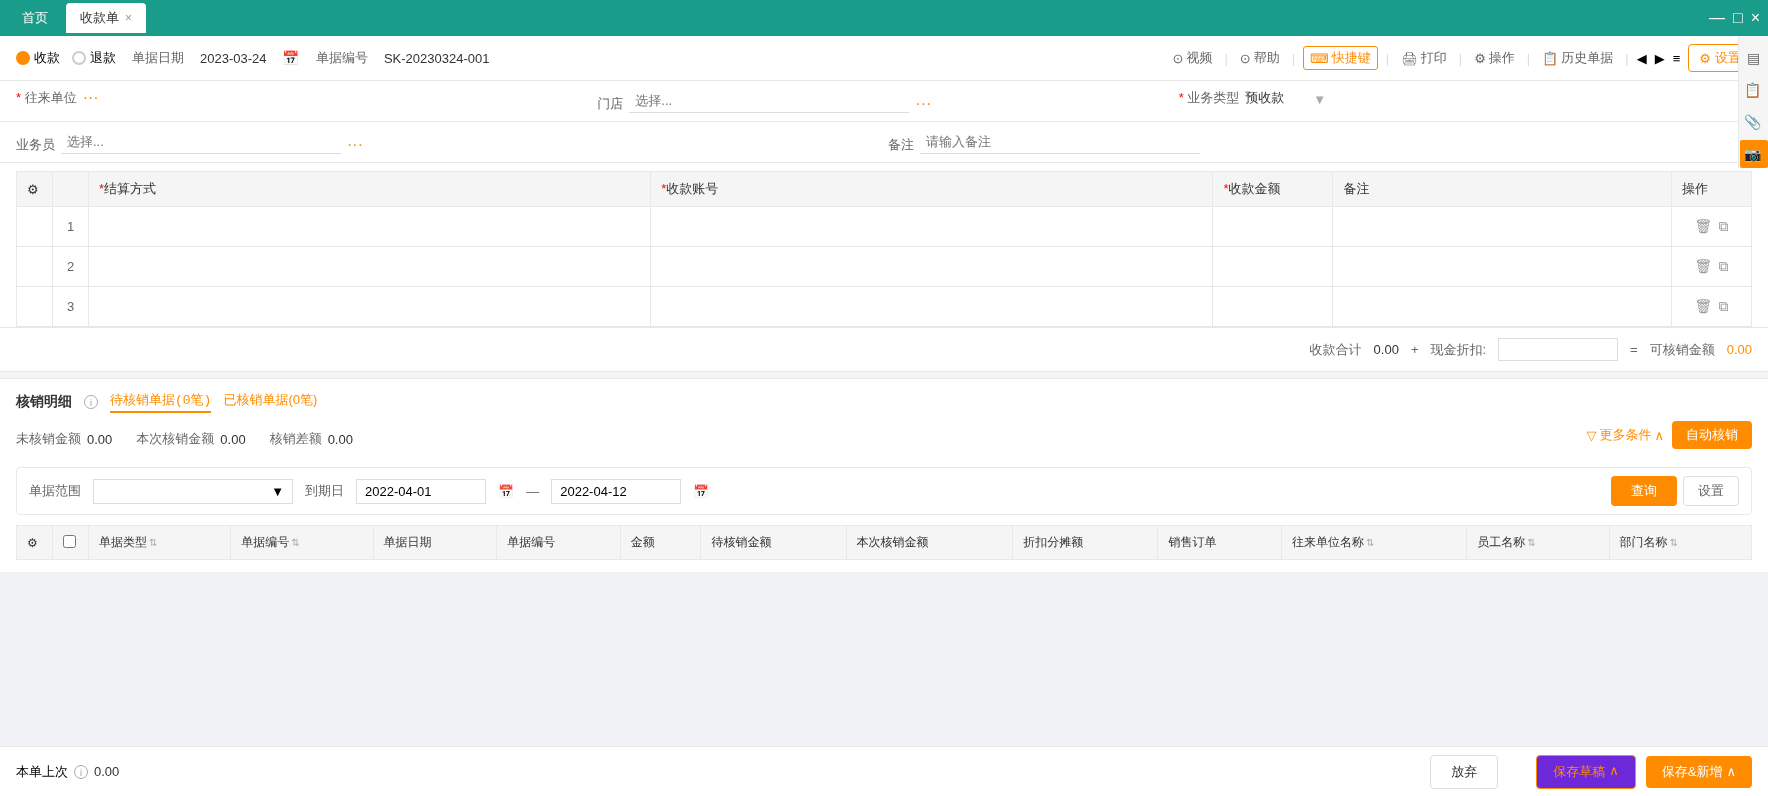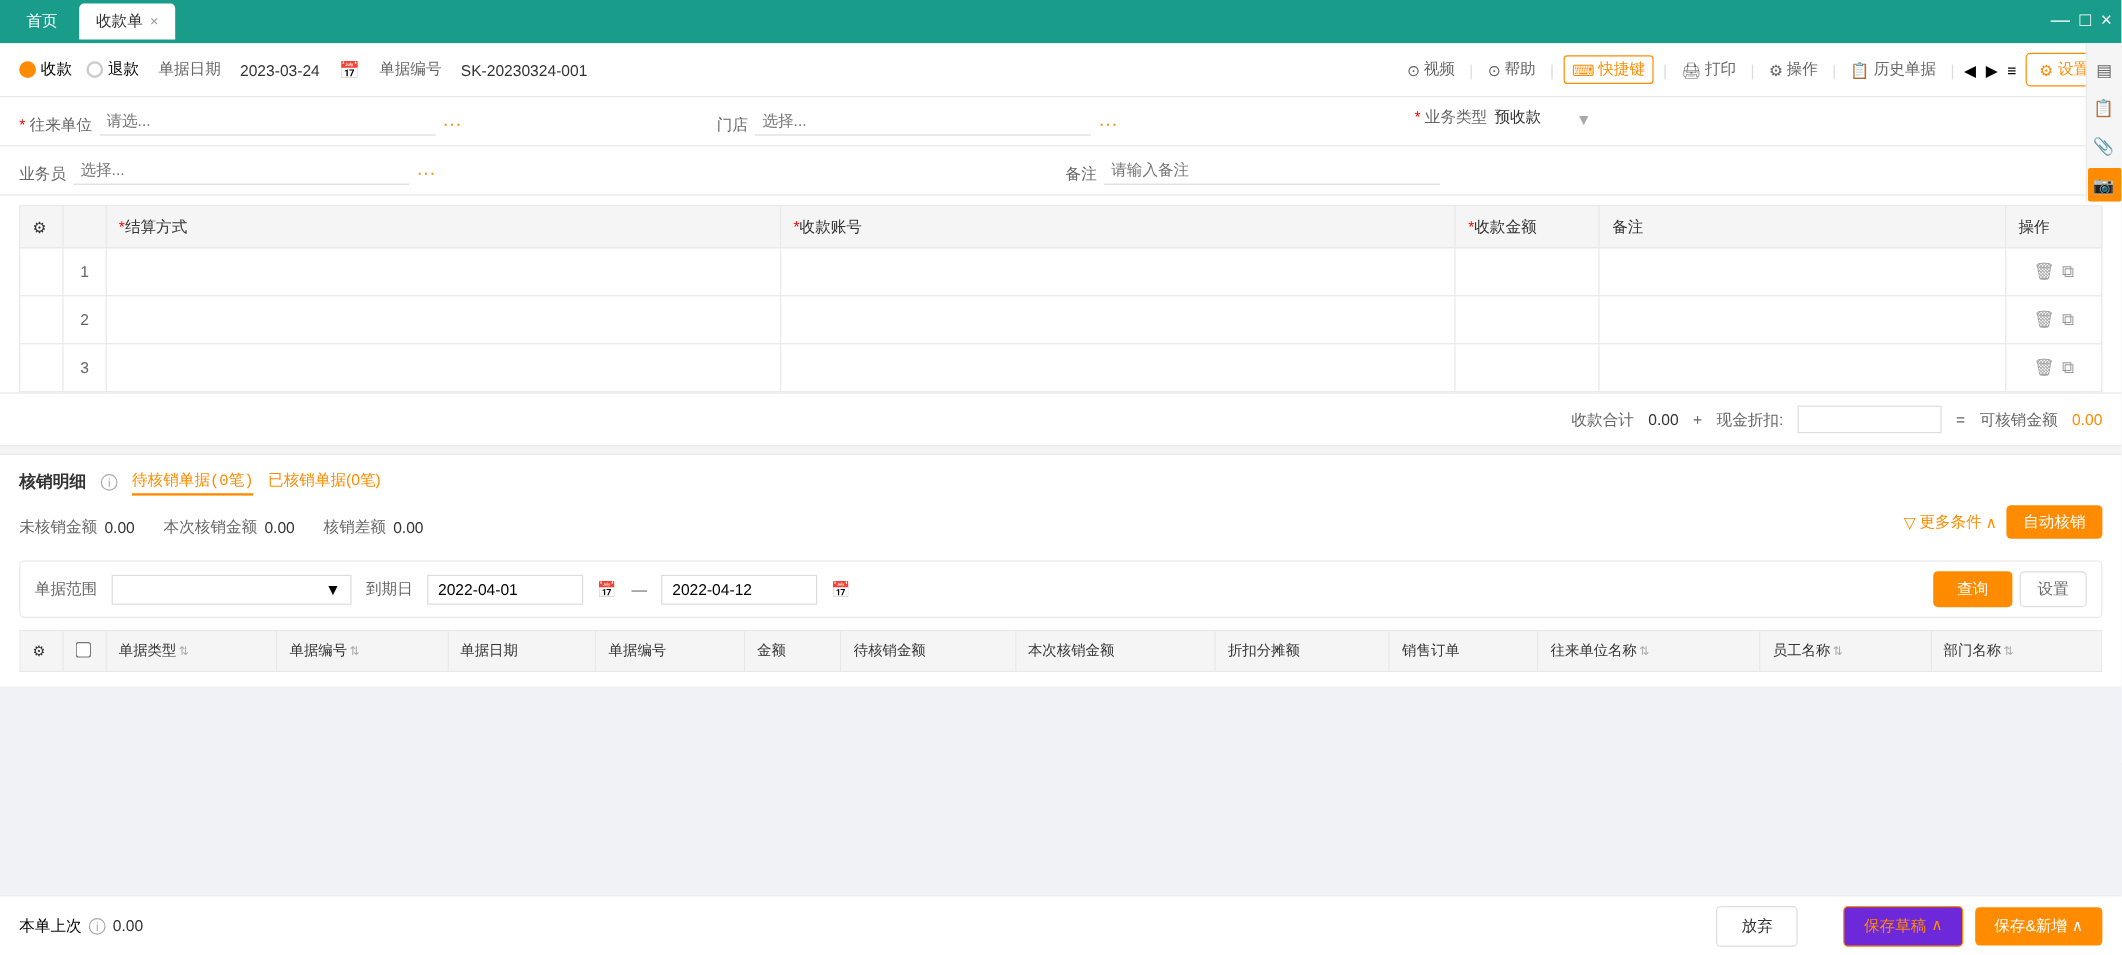--- a/index.html
+++ b/index.html
@@ -396,21 +396,20 @@
       <button class="settings-btn">
         <span>⚙</span>
         <span>设置</span>
       </button>
     </div>
   </div>
 
   <div class="form-section">
     <div class="form-row">
       <span class="form-label required">往来单位</span>
-      <input class="form-input" placeholder="请选..." style="max-width: 280px;">
       <span class="form-ellipsis">···</span>
     </div>
     <div class="form-row">
       <span class="form-label">门店</span>
       <input class="form-input" placeholder="选择..." style="max-width: 280px;">
       <span class="form-ellipsis">···</span>
     </div>
     <div class="form-row">
       <span class="form-label required">业务类型</span>
       <span style="color:#333; min-width:60px;">预收款</span>

